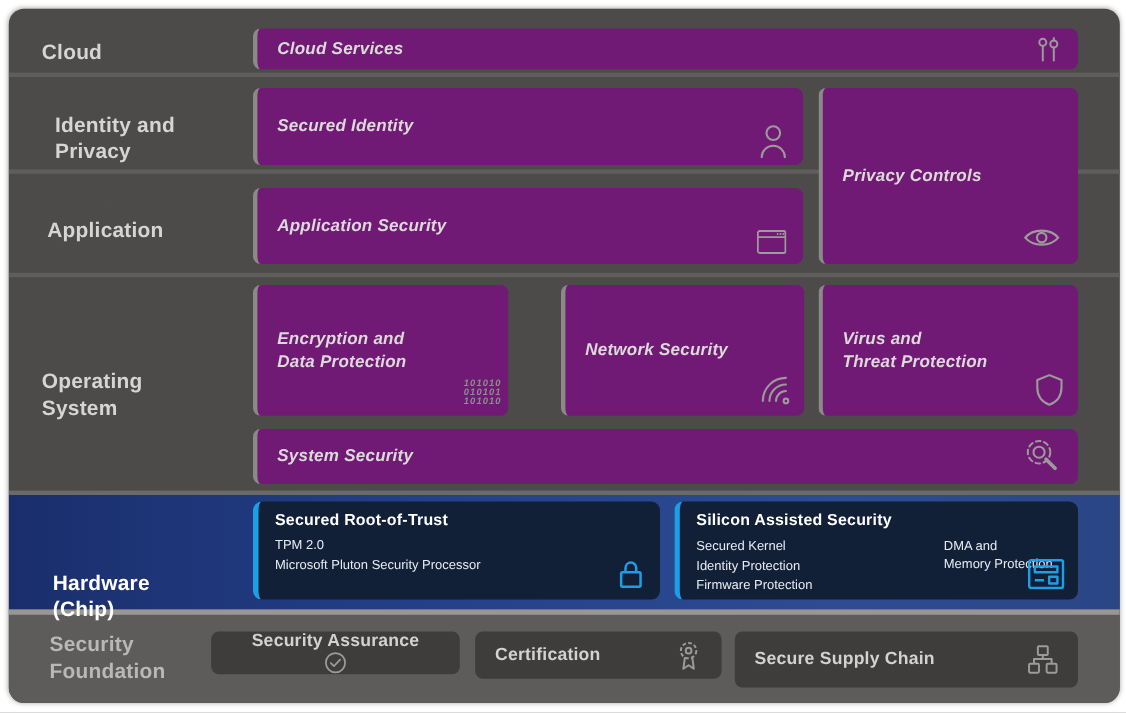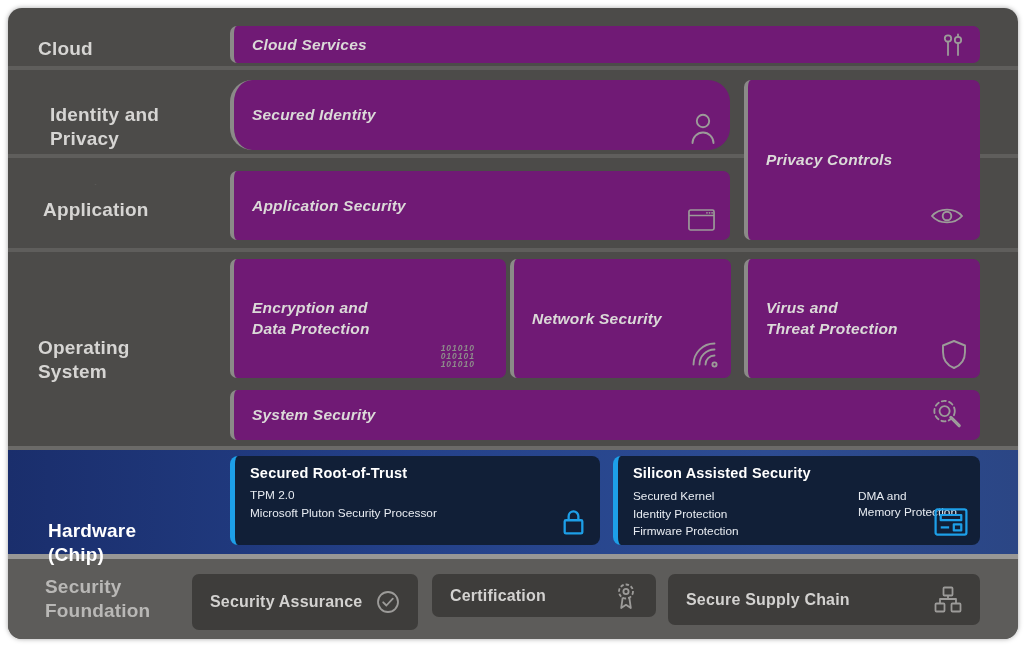--- a/index.html
+++ b/index.html
@@ -35,24 +35,24 @@
   .box{
     position:absolute;background:#701a75;border-radius:7px;
     border-left:4px solid #8b8a88;box-sizing:border-box;
     color:#dbdad8;font-size:15.5px;font-weight:700;font-style:italic;
   }
   .box .lbl{
     position:absolute;left:18px;top:50%;transform:translateY(-50%);
     white-space:pre-line;line-height:1.4;letter-spacing:.2px;
   }
   .b-cloudsvc{left:222px;top:18px;width:750px;height:37px;}
-  .b-secid{left:222px;top:72px;width:500px;height:70px;border-radius:22px;}
+  .b-secid{left:222px;top:72px;width:500px;height:70px;}
   .b-privacy{left:736px;top:72px;width:236px;height:160px;}
   .b-appsec{left:222px;top:163px;width:500px;height:69px;padding-left:36px;}
-  .b-enc{left:222px;top:251px;width:276px;height:119px;}
+  .b-enc{left:222px;top:251px;width:232px;height:119px;}
   .b-net{left:502px;top:251px;width:221px;height:119px;}
   .b-virus{left:736px;top:251px;width:236px;height:119px;}
   .b-syssec{left:222px;top:382px;width:750px;height:50px;}
 
   
   .nbox{
     position:absolute;background:#111f37;border-radius:8px;
     border-left:5px solid #1d9fe8;box-sizing:border-box;color:#ffffff;
   }
   .b-hwroot{left:222px;top:448px;width:370px;height:89px;}
@@ -63,42 +63,42 @@
   .ncol1{position:absolute;left:15px;top:32px;font-size:11.8px;line-height:17.5px;color:#e8ecf2;}
   .ncol1 div{white-space:nowrap;}
   .ncol2{position:absolute;left:240px;top:32px;font-size:11.8px;line-height:16px;color:#e8ecf2;white-space:pre-line;}
 
   
   .fbox{
     position:absolute;background:#3e3d3b;border-radius:7px;box-sizing:border-box;
     display:flex;align-items:center;justify-content:space-between;
     padding:0 18px;color:#d3d2d0;font-size:16px;font-weight:700;letter-spacing:.2px;
   }
-  .b-assur{left:184px;top:566px;width:226px;height:56px;}
+  .b-assur{left:184px;top:566px;width:226px;height:39px;flex-direction:column;}
   .b-cert{left:424px;top:566px;width:224px;height:43px;}
   .b-supply{left:660px;top:566px;width:312px;height:51px;}
 
   
   svg{display:block;}
   .i-gray{color:#9c9b99;}
   .i-bright{color:#c9c8c6;}
   .i-white{color:#ffffff;}
   .i-cyan{color:#1d9fe8;}
   .ic-r-center{position:absolute;right:16px;top:50%;transform:translateY(-50%);}
   .ic-br{position:absolute;}
   .ic-person{right:14px;bottom:6px;}
   .ic-eye{right:16px;bottom:13px;}
   .ic-window{right:15px;bottom:9px;}
   .ic-wifi{right:11px;bottom:8px;}
   .ic-shield{right:13px;bottom:9px;}
   .ic-gear{right:15px;top:50%;transform:translateY(-50%);}
   .ic-lock{right:14px;bottom:8px;}
   .ic-mem{right:12px;bottom:9px;}
   .binary{
-    position:absolute;right:31px;bottom:10px;
+    position:absolute;right:6px;bottom:10px;
     font-size:8.5px;font-weight:700;line-height:8px;letter-spacing:1px;color:#8e8d8b;
   }
 </style>
 </head>
 <body>
 
 <div class="canvas">
 
   <div class="band div-a"></div>
   <div class="band div-b"></div>

